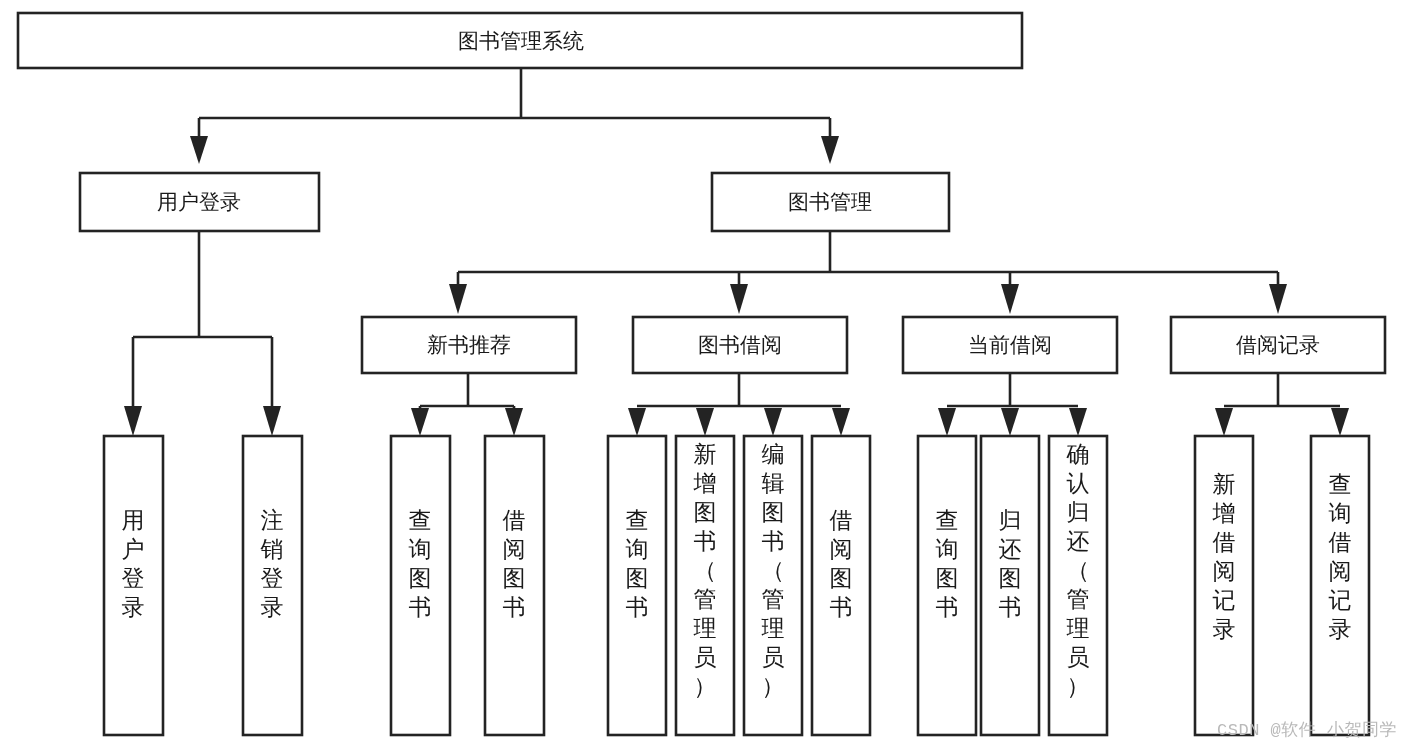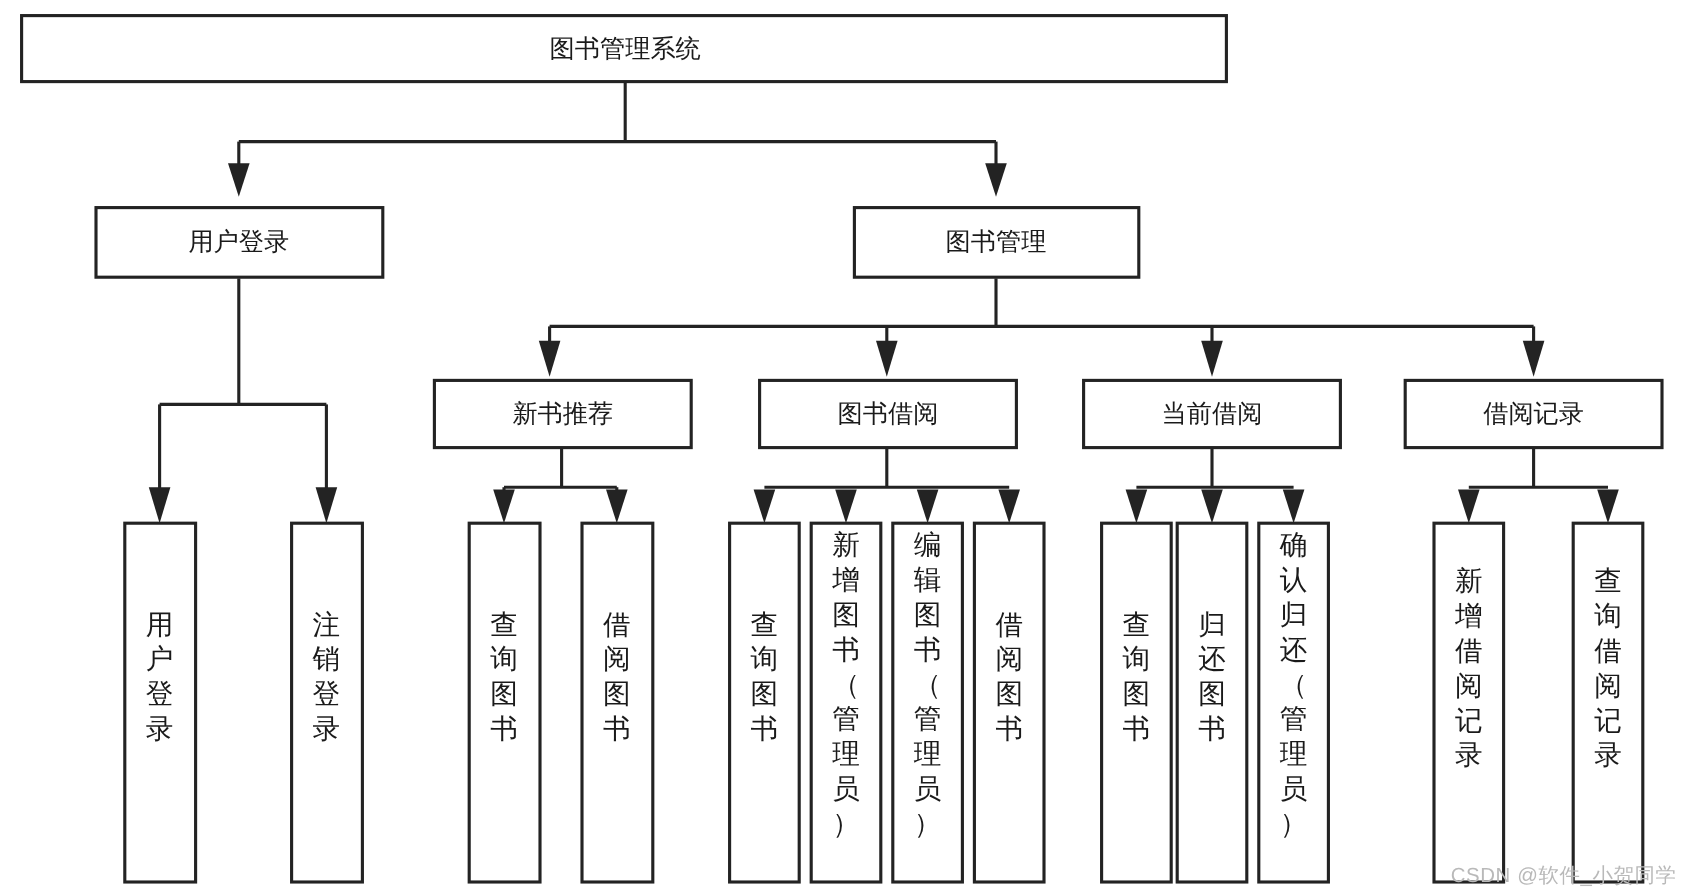--- a/index.html
+++ b/index.html
@@ -46,21 +46,21 @@
   .edge-arrow {
     fill: #232323;
     stroke: none;
   }
   .watermark {
     position: absolute;
     right: 8px;
     bottom: 6px;
     color: #b9b9b9;
     font-size: 17px;
-    font-family: Liberation Sans, sans-serif;
+    font-family: Liberation Mono, monospace;
     letter-spacing: 0.5px;
     white-space: nowrap;
     user-select: none;
   }
 </style>
 </head>
 <body>
 
 <svg id="diagram" viewBox="0 0 1405 747">
 

